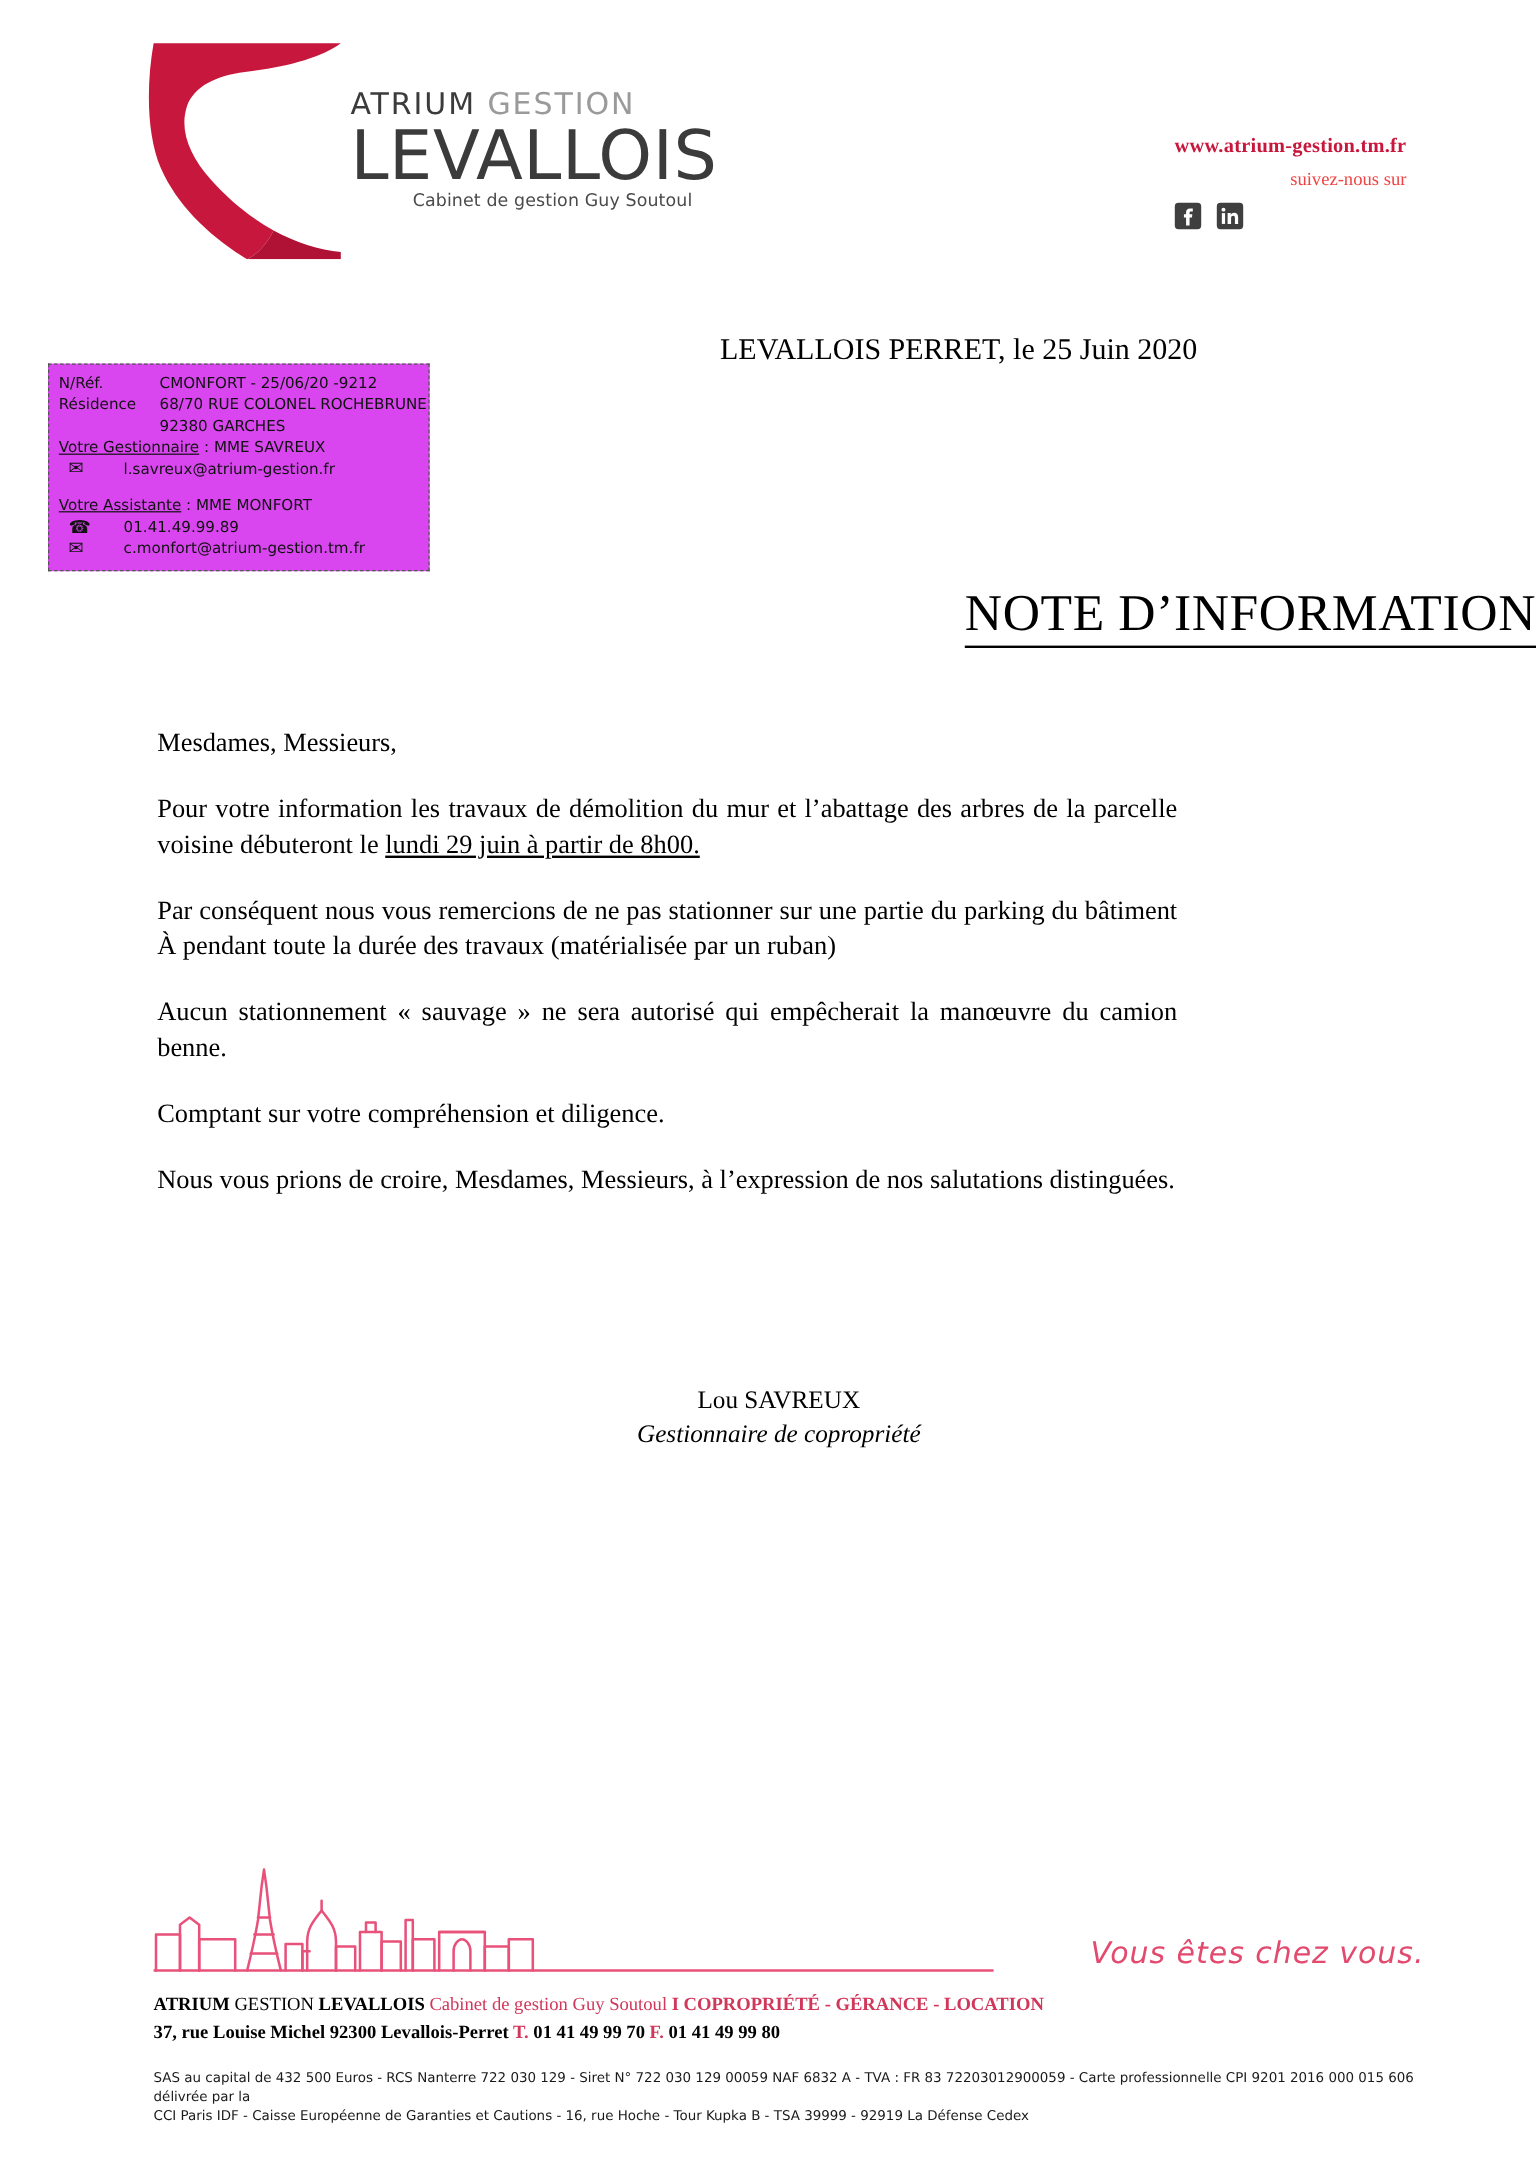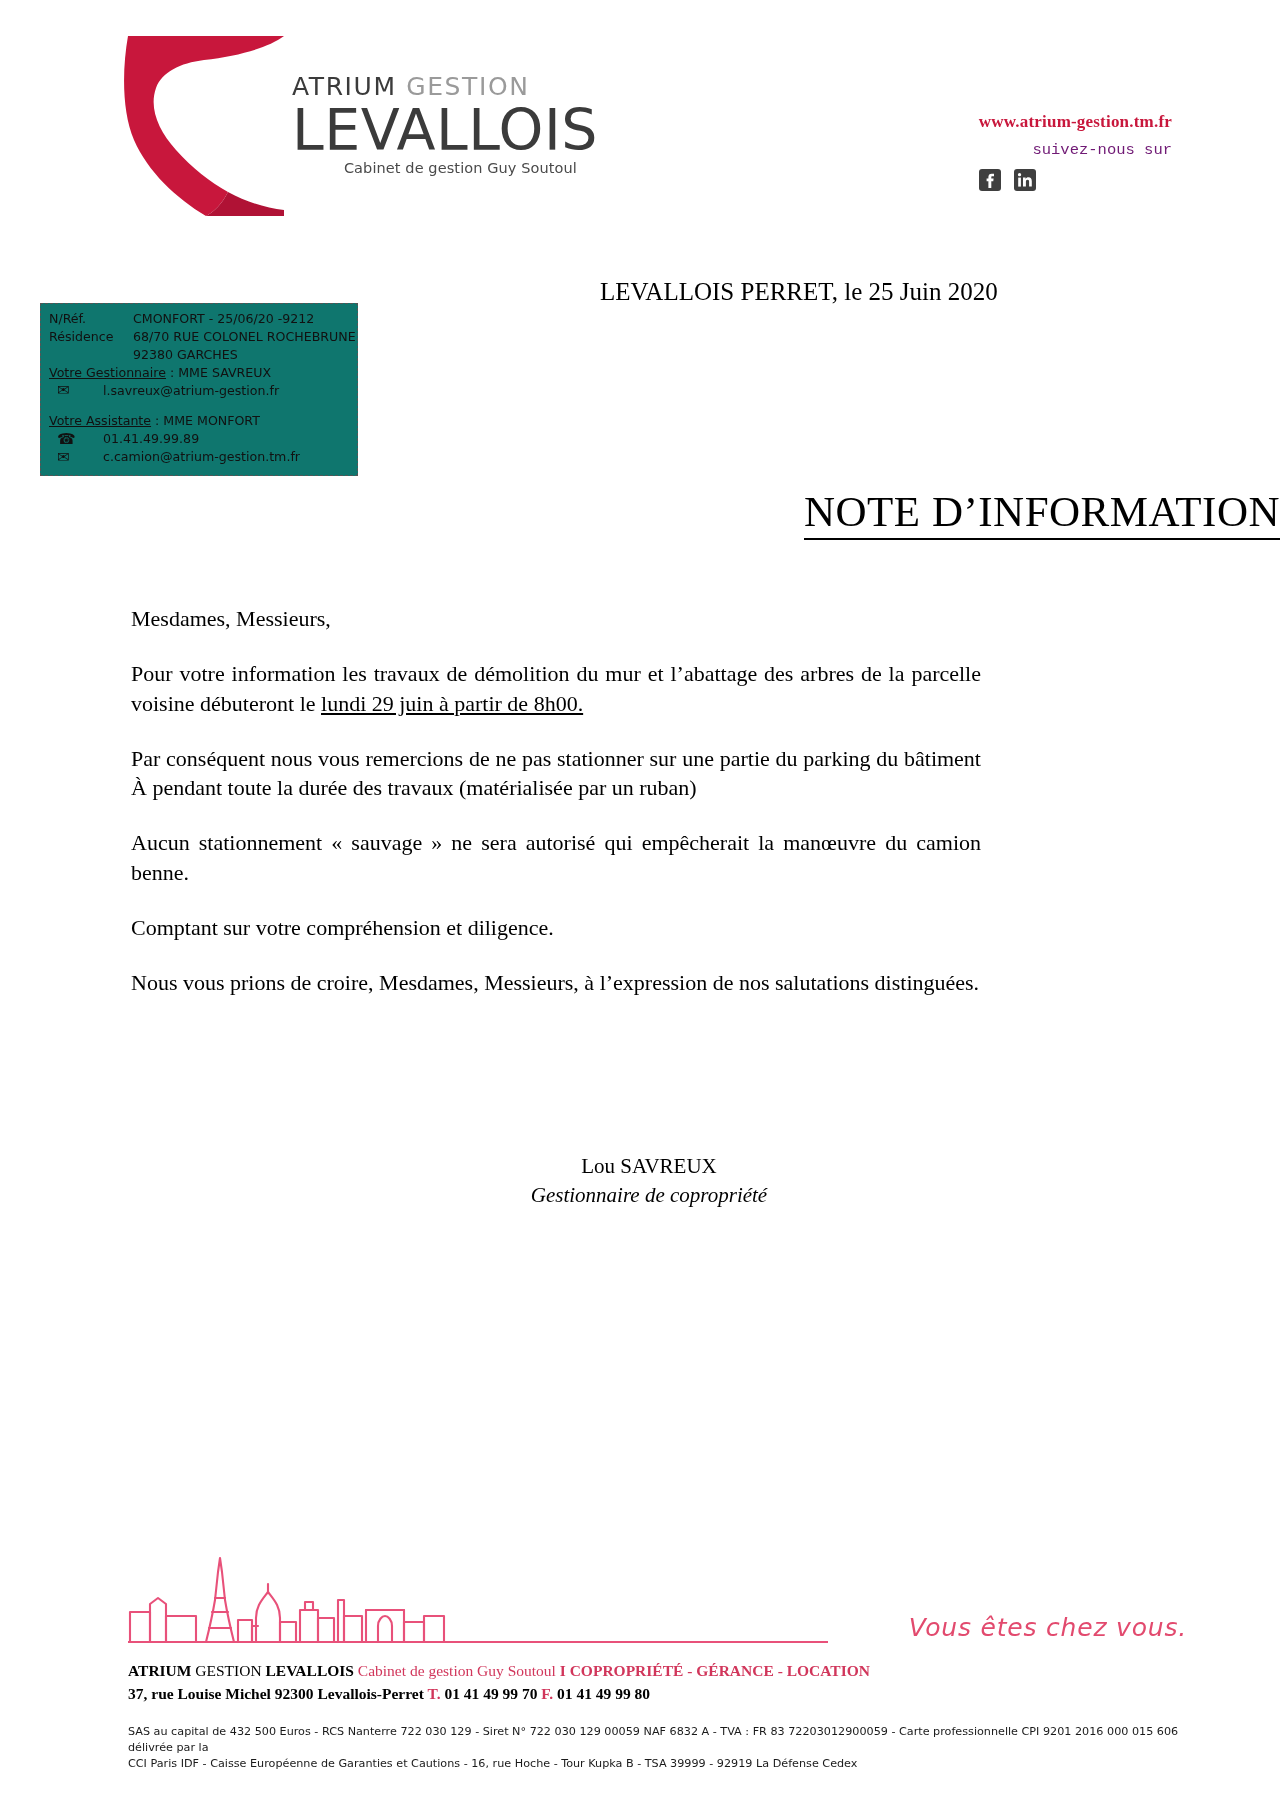--- a/index.html
+++ b/index.html
@@ -80,22 +80,22 @@
   .site-url {
     color: #c8173c;
     font-weight: bold;
     font-size: 17px;
     letter-spacing: 0.2px;
     font-family: "Liberation Serif", serif;
   }
   .follow-us {
     margin-top: 9px;
     font-size: 15.5px;
-    color: #701a75;
-    font-family: Liberation Mono, monospace;
+    color: #ef4444;
+    font-family: Liberation Serif, serif;
   }
   .social-row {
     margin-top: 10px;
     display: flex;
     justify-content: center;
     gap: 13px;
   }
   .social-icon {
     width: 22px; height: 22px;
     background: #3f3f3f;
@@ -111,21 +111,21 @@
     left: 600px;
     top: 278px;
     font-size: 25px;
     white-space: nowrap;
   }
   .ref-box {
     position: absolute;
     left: 40px;
     top: 303px;
     width: 318px;
-    background: #0f766e;
+    background: #d946ef;
     border: 1.4px dashed #555;
     padding: 6px 8px 9px 8px;
     box-sizing: border-box;
     font-family: "DejaVu Sans", "Liberation Sans", sans-serif;
     font-size: 12.6px;
     color: #111;
     line-height: 1.42;
   }
   .ref-row { display: flex; white-space: nowrap; }
   .ref-label { width: 84px; flex: 0 0 84px; }
@@ -295,21 +295,21 @@
   <div class="ref-spacer"></div>
   <div>
     <span class="ref-underline">Votre Assistante</span><span>&nbsp;</span><span>: MME MONFORT</span>
   </div>
   <div class="ref-contact">
     <span class="ref-glyph">☎</span>
     <span>01.41.49.99.89</span>
   </div>
   <div class="ref-contact">
     <span class="ref-glyph">✉</span>
-    <span>c.camion@atrium-gestion.tm.fr</span>
+    <span>c.monfort@atrium-gestion.tm.fr</span>
   </div>
 </div>
 
 <div class="doc-title">
   <span>NOTE D’INFORMATION</span>
 </div>
 
 <div class="body-text">
   <p class="no-justify">Mesdames, Messieurs,</p>
   <p><span>Pour votre information les travaux de démolition du mur et l’abattage des arbres de la parcelle voisine débuteront le </span><span class="u">lundi 29 juin à partir de 8h00.</span></p>

